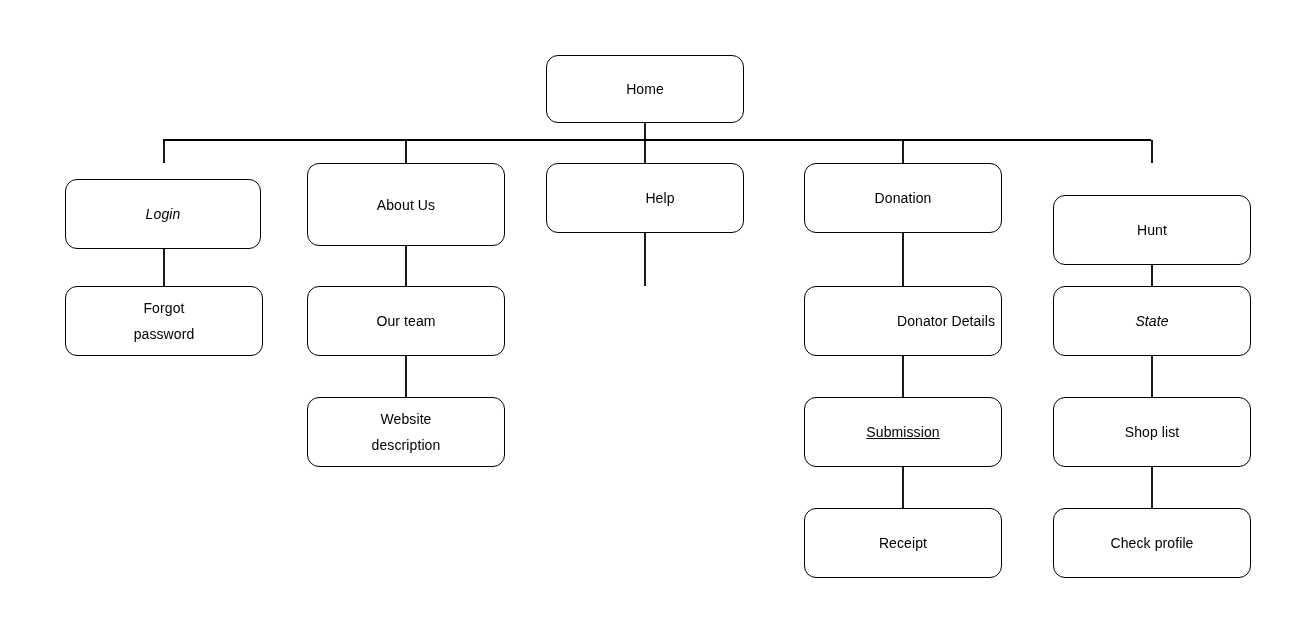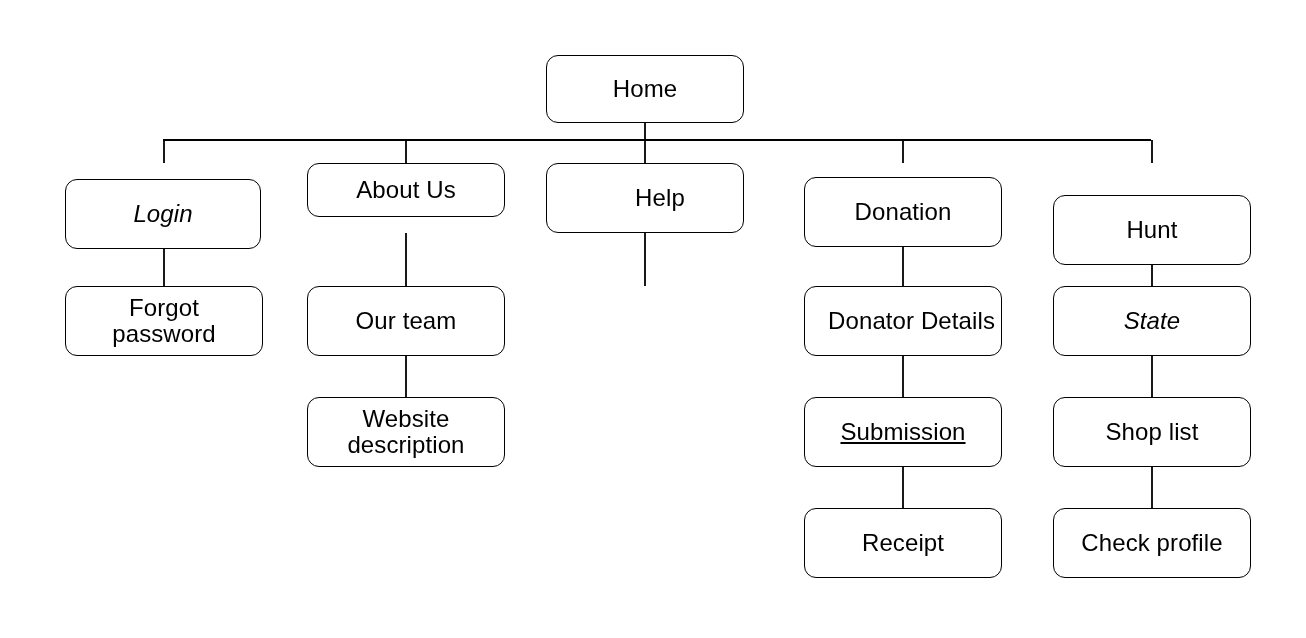--- a/index.html
+++ b/index.html
@@ -33,21 +33,21 @@
     border-radius: 12px;
     background: #ffffff;
     display: flex;
     align-items: center;
     justify-content: center;
     text-align: center;
     z-index: 2;
   }
   .node-label {
     display: block;
-    font-size: 24px;
+    font-size: 14px;
     line-height: 26px;
     color: #000000;
     font-weight: 400;
     letter-spacing: 0.1px;
     white-space: pre-line;
     padding: 0 6px;
   }
 </style>
 </head>
 <body>
@@ -81,36 +81,36 @@
   </div>
 
   <div class="node" style="left: 65px; top: 179px; width: 196px; height: 70px; font-style: italic;">
     <span class="node-label">Login</span>
   </div>
   <div class="node" style="left: 65px; top: 286px; width: 198px; height: 70px;">
     <span class="node-label">Forgot
 password</span>
   </div>
 
-  <div class="node" style="left: 307px; top: 163px; width: 198px; height: 54px;">
+  <div class="node" style="left: 307px; top: 163px; width: 198px; height: 83px;">
     <span class="node-label">About Us</span>
   </div>
   <div class="node" style="left: 307px; top: 286px; width: 198px; height: 70px;">
     <span class="node-label">Our team</span>
   </div>
   <div class="node" style="left: 307px; top: 397px; width: 198px; height: 70px;">
     <span class="node-label">Website
 description</span>
   </div>
 
   <div class="node" style="left: 546px; top: 163px; width: 198px; height: 70px; padding-left: 30px;">
     <span class="node-label">Help</span>
   </div>
 
-  <div class="node" style="left: 804px; top: 177px; width: 198px; height: 70px;">
+  <div class="node" style="left: 804px; top: 163px; width: 198px; height: 70px;">
     <span class="node-label">Donation</span>
   </div>
   <div class="node" style="left: 804px; top: 286px; width: 198px; height: 70px; justify-content: flex-end;">
     <span class="node-label">Donator Details</span>
   </div>
   <div class="node" style="left: 804px; top: 397px; width: 198px; height: 70px; text-decoration: underline;">
     <span class="node-label">Submission</span>
   </div>
   <div class="node" style="left: 804px; top: 508px; width: 198px; height: 70px; justify-content: center;">
     <span class="node-label">Receipt</span>

